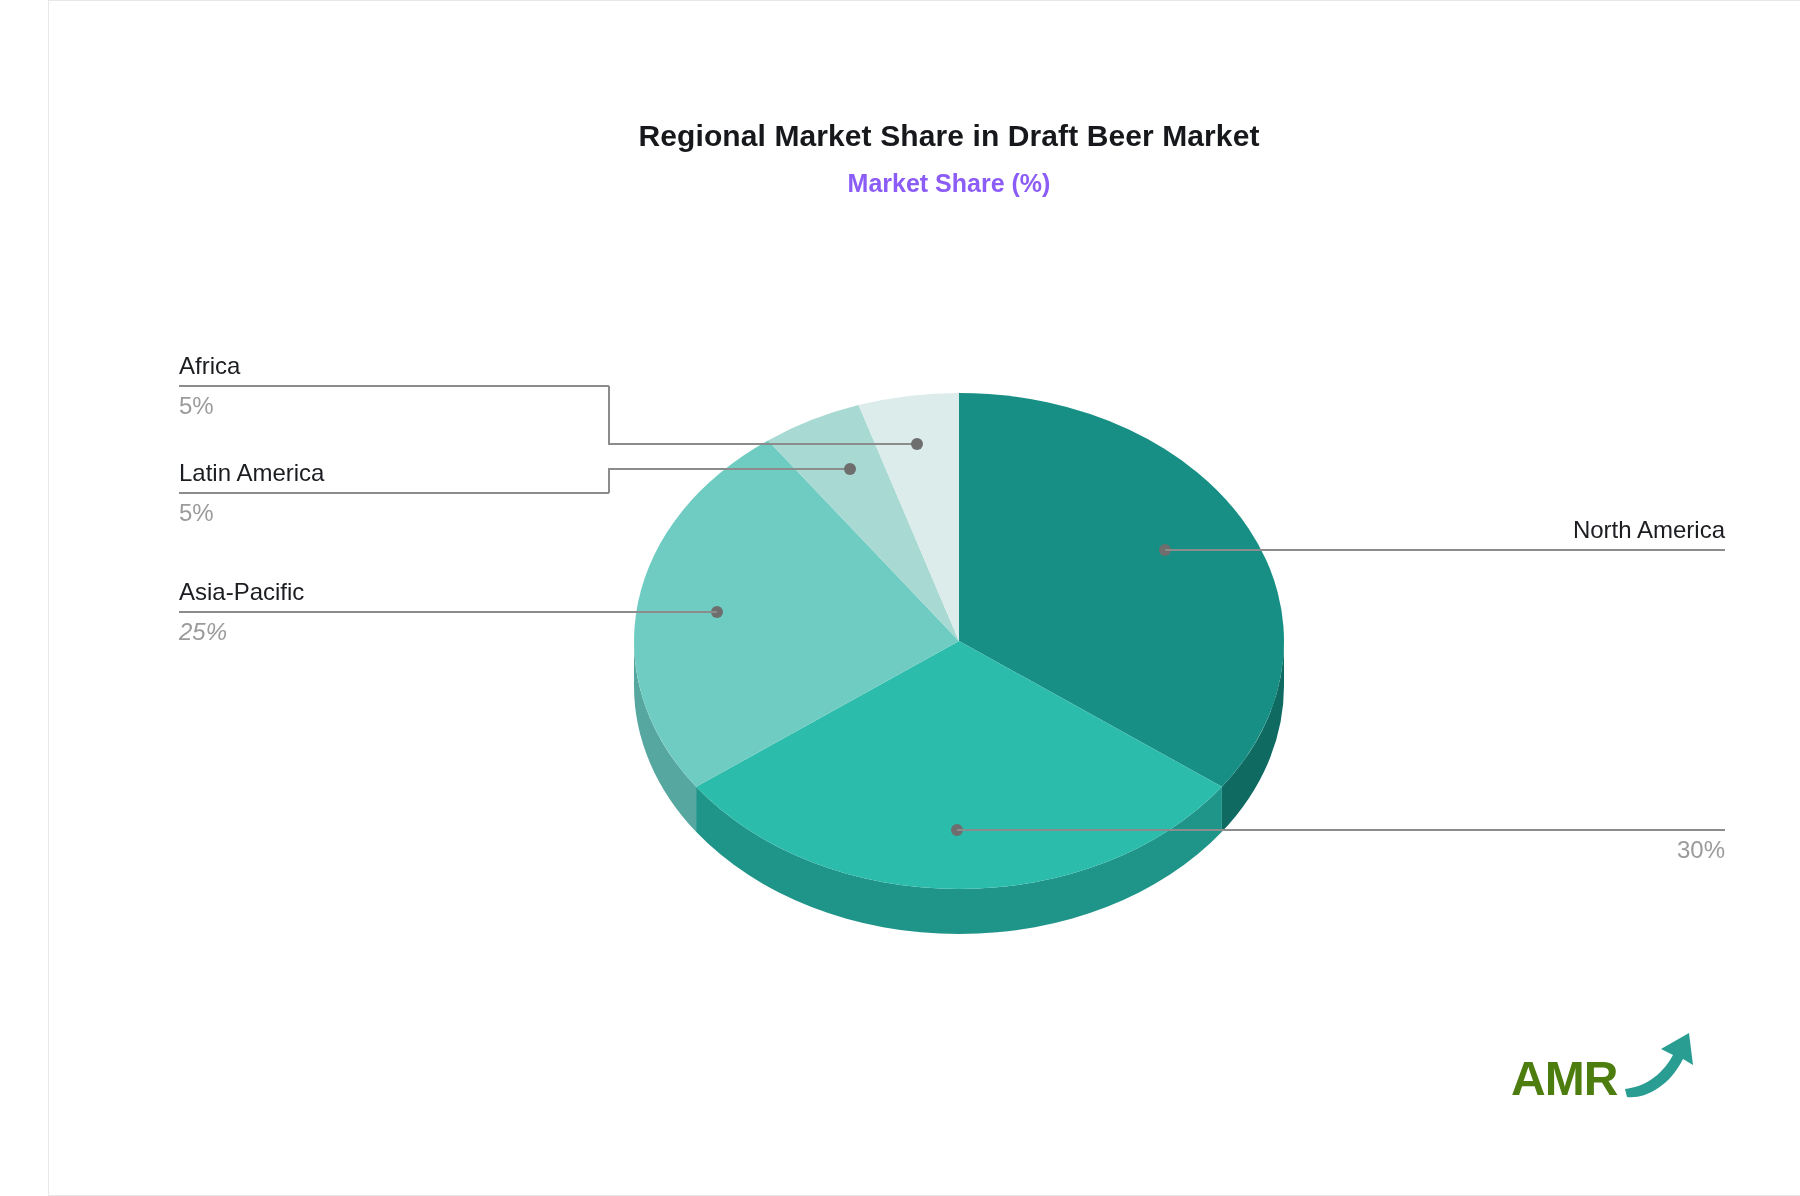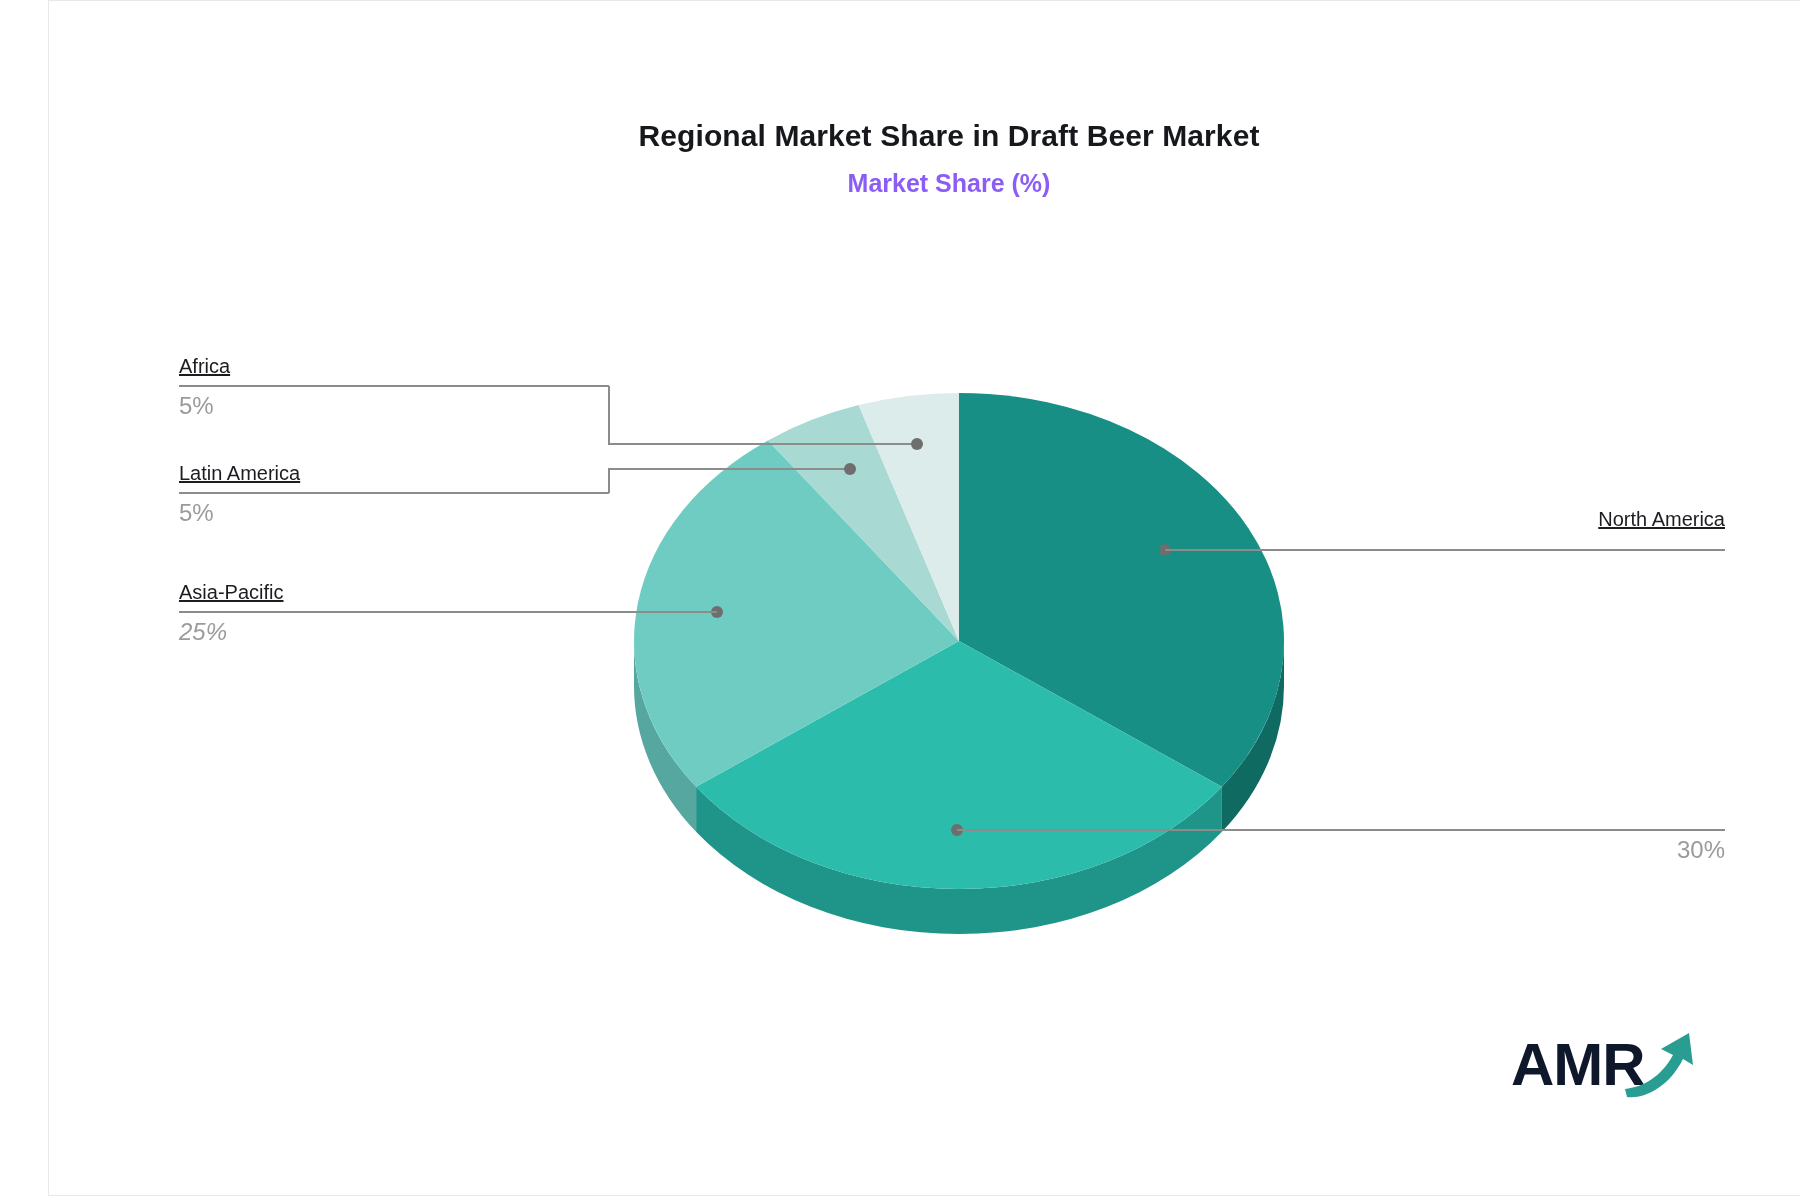--- a/index.html
+++ b/index.html
@@ -22,31 +22,31 @@
   .title{
     position:absolute;left:0;top:118px;width:1800px;text-align:center;
     font-size:30px;font-weight:bold;color:#16181c;letter-spacing:0.1px;
   }
   .subtitle{
     position:absolute;left:0;top:168px;width:1800px;text-align:center;
     font-size:25px;font-weight:bold;color:#8b5cf6;
   }
 
   .lbl{position:absolute;white-space:nowrap;}
-  .lbl .name{font-size:20px;color:#1b1d21;line-height:30px;text-decoration:underline;}
+  .lbl .name{font-size:24px;color:#1b1d21;line-height:30px;}
   .lbl .val{font-size:24px;color:#9b9b9b;line-height:30px;}
   .lbl.left .name,.lbl.left .val{text-align:left;}
   .lbl.right .name,.lbl.right .val{text-align:right;}
 
   .logo{
     position:absolute;left:1462px;top:1028px;width:190px;height:84px;
   }
   .logo .wordmark{
-    position:absolute;left:0;top:6px;
-    font-size:60px;font-weight:bold;color:#0f172a;
+    position:absolute;left:0;top:20px;
+    font-size:48px;font-weight:bold;color:#4d7c0f;
     letter-spacing:-1px;line-height:60px;
     font-family:"Liberation Sans","DejaVu Sans",sans-serif;
   }
 </style>
 </head>
 <body>
 
 <div id="canvas">
 
   <div class="title">Regional Market Share in Draft Beer Market</div>
@@ -110,21 +110,21 @@
     <div class="val">5%</div>
   </div>
 
   <div class="lbl left" style="left:130px;top:576px;">
     <div class="name">Asia-Pacific</div>
   </div>
   <div class="lbl left" style="left:130px;top:616px;font-style:italic;">
     <div class="val">25%</div>
   </div>
 
-  <div class="lbl right" style="left:1276px;top:503px;width:400px;">
+  <div class="lbl right" style="left:1276px;top:514px;width:400px;">
     <div class="name">North America</div>
   </div>
 
   <div class="lbl right" style="left:1276px;top:834px;width:400px;">
     <div class="val">30%</div>
   </div>
 
   <div class="logo">
     <div class="wordmark">AMR</div>
     <svg style="position:absolute;left:112px;top:0px;width:78px;height:80px;" viewBox="0 0 78 80">

